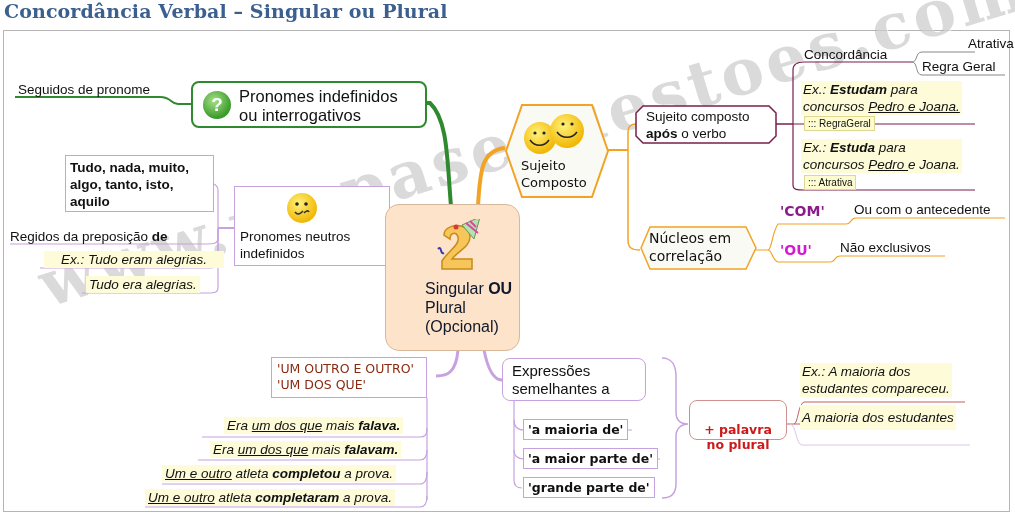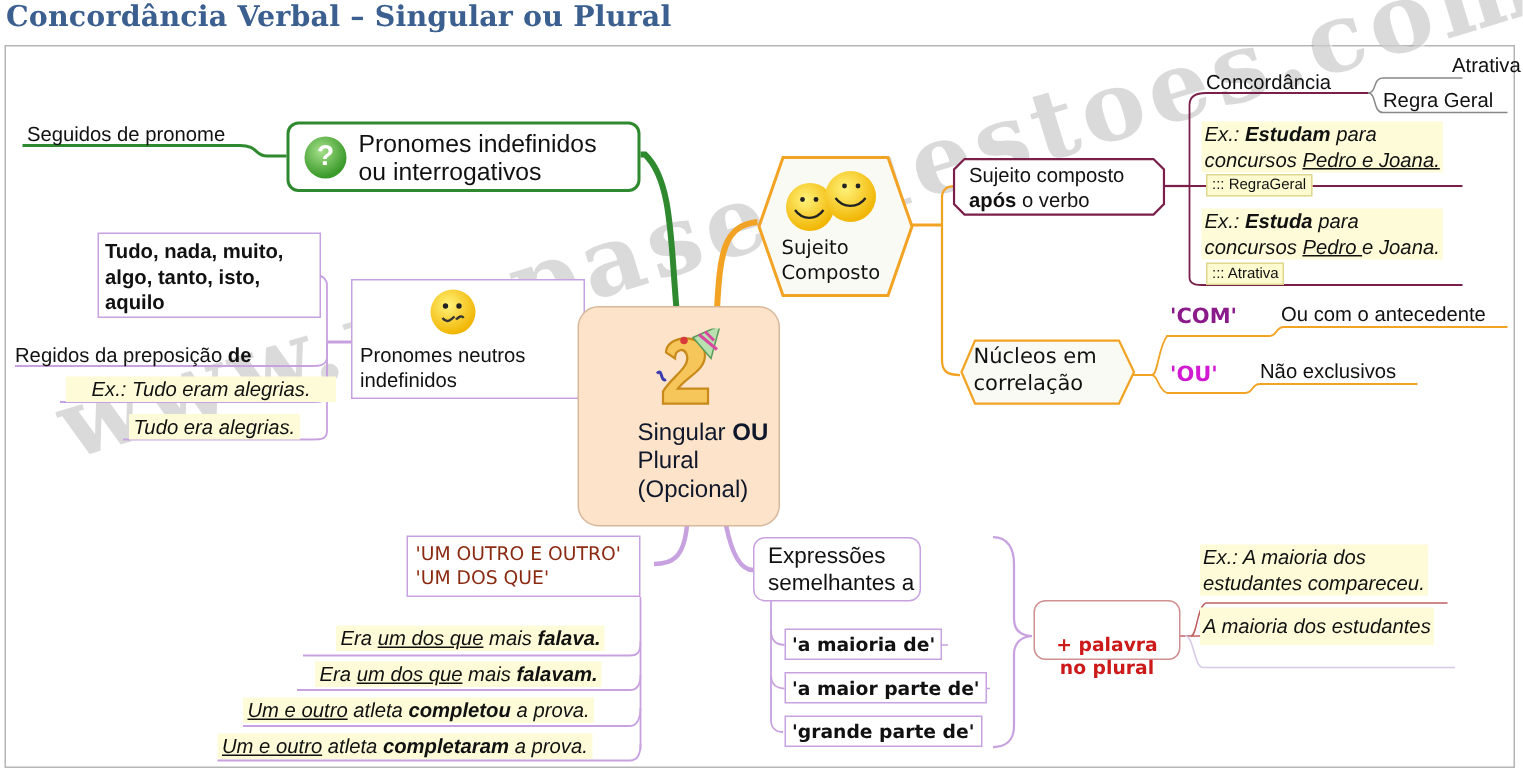--- a/index.html
+++ b/index.html
@@ -188,21 +188,21 @@
 <div class="abs node-purple sans2" style="left:271px; top:357px; width:156px; height:41px; padding:3px 5px; color:#8a2a10; font-size:12.5px; line-height:16px; white-space:nowrap;">
   <div>'UM OUTRO E OUTRO'</div>
   <div>'UM DOS QUE'</div>
 </div>
 
 <div class="abs txt it hl" style="left:224px; top:417px; padding:0 3px;"><span>Era </span><span class="ul">um dos que</span><span> mais </span><span class="b">falava.</span></div>
 <div class="abs txt it hl" style="left:210px; top:441px; padding:0 3px;"><span>Era </span><span class="ul">um dos que</span><span> mais </span><span class="b">falavam.</span></div>
 <div class="abs txt it hl" style="left:162px; top:465px; padding:0 3px;"><span class="ul">Um e outro</span><span> atleta </span><span class="b">completou</span><span> a prova.</span></div>
 <div class="abs txt it hl" style="left:145px; top:489px; padding:0 3px;"><span class="ul">Um e outro</span><span> atleta </span><span class="b">completaram</span><span> a prova.</span></div>
 
-<div class="abs" style="left:502px; top:358px; width:112px; height:43px; border:1.5px solid #c8a2e0; border-radius:8px; background:#fff; padding:3px 9px; font-size:15px; line-height:18px; white-space:nowrap;">
+<div class="abs" style="left:502px; top:358px; width:144px; height:43px; border:1.5px solid #c8a2e0; border-radius:8px; background:#fff; padding:3px 9px; font-size:15px; line-height:18px; white-space:nowrap;">
   <div>Expressões</div>
   <div>semelhantes a</div>
 </div>
 <div class="abs node-purple sans2 b" style="left:523px; top:419px; padding:1px 4px; font-size:12.5px; line-height:17px; white-space:nowrap;">'a maioria de'</div>
 <div class="abs node-purple sans2 b" style="left:523px; top:448px; padding:1px 4px; font-size:12.5px; line-height:17px; white-space:nowrap;">'a maior parte de'</div>
 <div class="abs node-purple sans2 b" style="left:523px; top:477px; padding:1px 4px; font-size:12.5px; line-height:17px; white-space:nowrap;">'grande parte de'</div>
 
 <div class="abs sans2 b" style="left:689px; top:400px; width:98px; height:40px; border:1px solid #d09090; border-radius:8px; background:#fff; color:#cc1a1a; font-size:12.5px; line-height:15px; text-align:center; padding-top:21px;">
   <div>+ palavra</div>
   <div>no plural</div>

